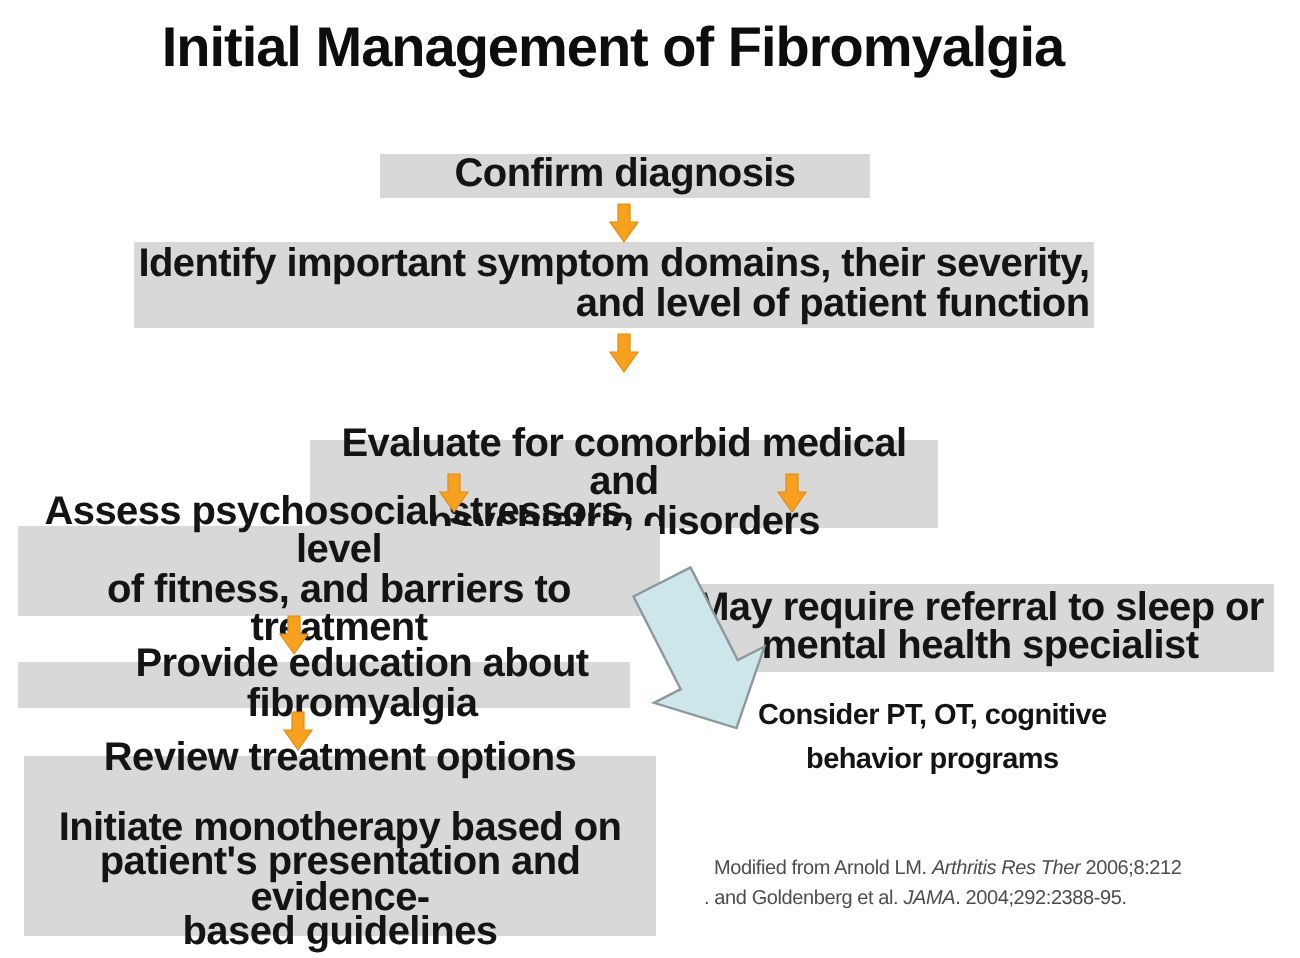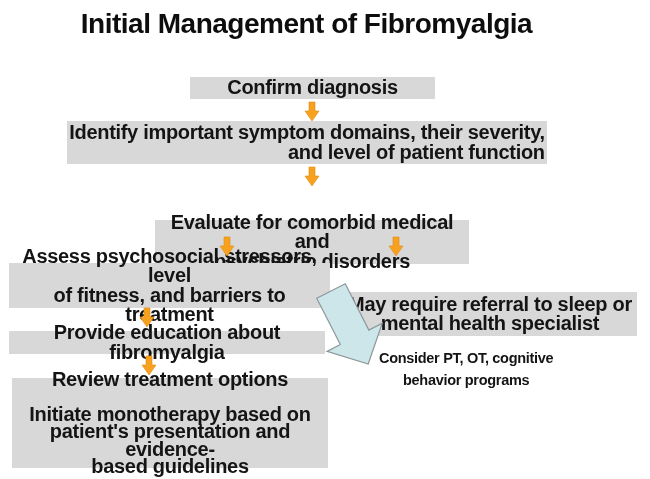--- a/index.html
+++ b/index.html
@@ -45,21 +45,21 @@
 
 <div class="node" style="left:155px;top:188px;width:314px;height:44px;margin-top:32px;">Evaluate for comorbid medical and
 psychiatric disorders</div>
 
 <div class="node" style="left:9px;top:263px;width:321px;height:45px;">Assess psychosocial stressors, level
 of fitness, and barriers to treatment</div>
 
 <div class="node" style="left:343px;top:264px;width:294px;height:44px;margin-top:28px;">May require referral to sleep or
 mental health specialist</div>
 
-<div class="node" style="left:9px;top:331px;width:316px;height:23px;">Provide education about fibromyalgia</div>
+<div class="node" style="left:9px;top:331px;width:268px;height:23px;padding-left:38px;">Provide education about fibromyalgia</div>
 
 <div class="node tight" style="left:12px;top:378px;width:316px;height:90px;">Review treatment options
 
 Initiate monotherapy based on
 patient's presentation and evidence-
 based guidelines</div>
 
 <svg class="overlay" width="650" height="479" viewBox="0 0 650 479">
   <g fill="#f7a11e" stroke="#e08c10" stroke-width="0.6">
     <polygon points="4,0 10,0 10,9 14,9 7,19 0,9 4,9" transform="translate(305,102)"></polygon>
@@ -69,13 +69,15 @@
     <polygon points="4,0 10,0 10,9 14,9 7,19 0,9 4,9" transform="translate(140,308)"></polygon>
     <polygon points="4,0 10,0 10,9 14,9 7,19 0,9 4,9" transform="translate(142,356)"></polygon>
   </g>
   <polygon points="-16,0 16,0 16,52 31,52 0,82 -31,52 -16,52" transform="translate(331,291) rotate(-27)" fill="#cde6e9" stroke="#8d989b" stroke-width="1.2"></polygon>
 </svg>
 
 <div class="consider">Consider PT, OT, cognitive
 behavior programs</div>
 
 <div class="citation">
+  <div class="l1"><span>Modified from Arnold LM. </span><i>Arthritis Res Ther</i><span> 2006;8:212</span></div>
+  <div class="l2"><span>. and Goldenberg et al. </span><i>JAMA</i><span>. 2004;292:2388-95.</span></div>
 </div>
 
 </body></html>

